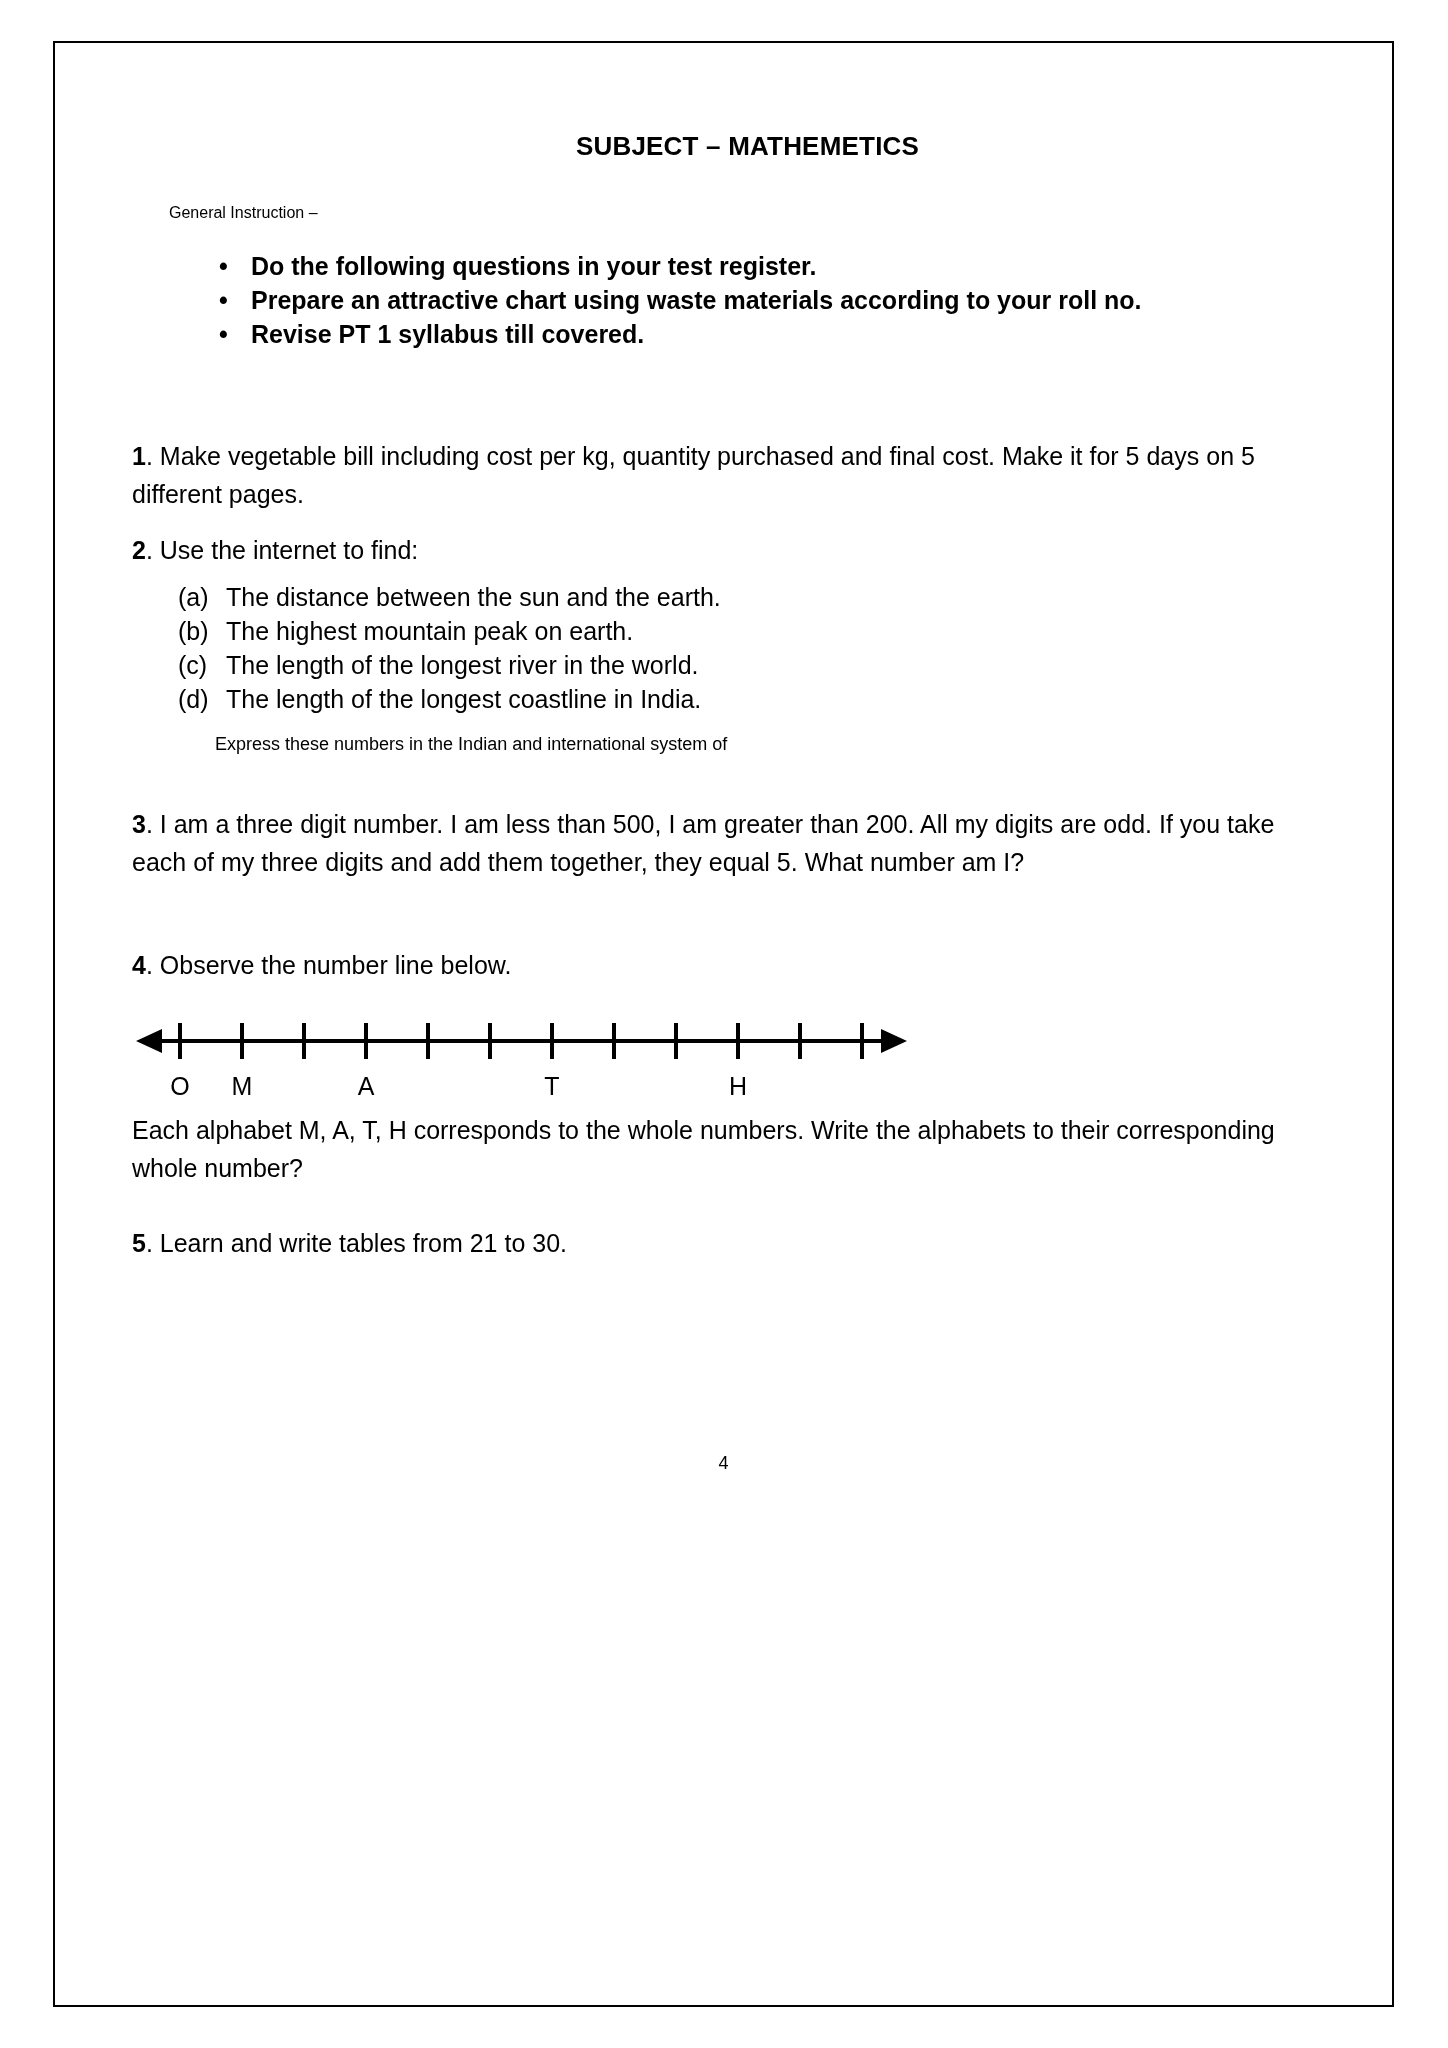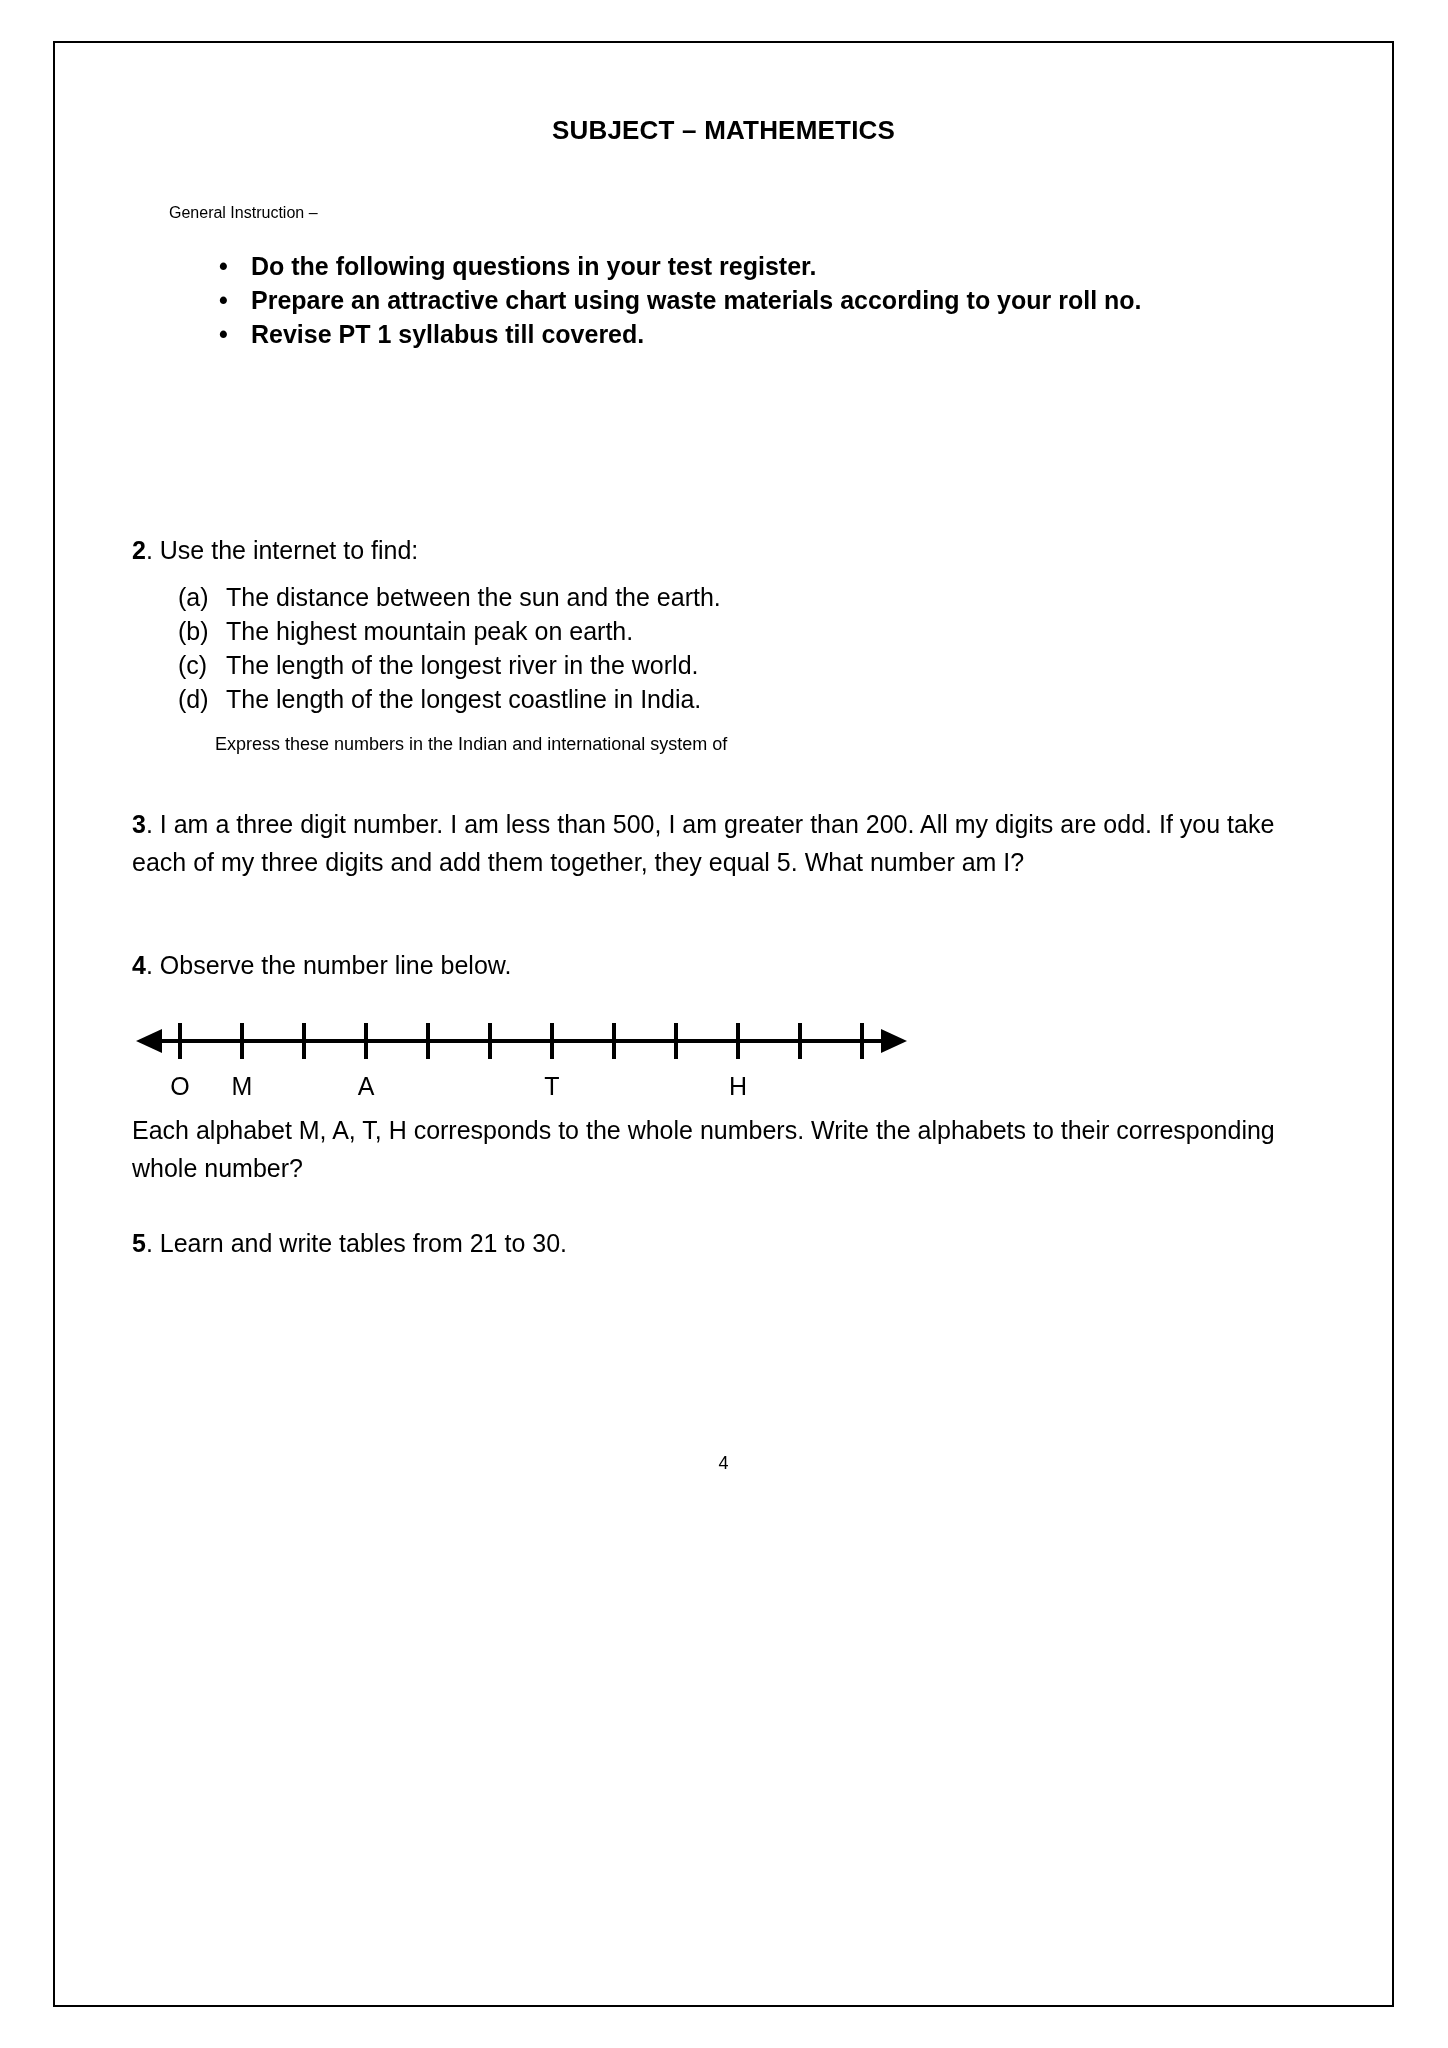--- a/index.html
+++ b/index.html
@@ -37,26 +37,27 @@
     top: 41px;
     width: 1341px;
     height: 1966px;
     box-sizing: border-box;
   }
 
   
   .doc-title {
     position: absolute;
     left: 0;
-    top: 74px;
+    top: 90px;
     width: 1341px;
     text-align: center;
     font-size: 26px;
     font-weight: bold;
     letter-spacing: 0.2px;
+    padding-left: 24px;
   }
 
   
   .gi-heading {
     position: absolute;
     left: 116px;
     top: 163px;
     font-size: 16px;
     font-weight: normal;
   }
@@ -174,20 +175,23 @@
       <li>
         <span class="bullet">•</span>
         <span>Prepare an attractive chart using waste materials according to your roll no.</span>
       </li>
       <li>
         <span class="bullet">•</span>
         <span>Revise PT 1 syllabus till covered.</span>
       </li>
     </ul>
 
+    <div class="q q1">
+      <span class="num">1</span><span class="sp">. </span><span>Make vegetable bill including cost per kg, quantity purchased and final cost. Make it for 5 days on 5 different pages.</span>
+    </div>
 
     <div class="q q2">
       <div>
         <span class="num">2</span><span class="sp">. </span><span>Use the internet to find:</span>
       </div>
       <ul class="sublist">
         <li><span class="lbl">(a)</span><span>The distance between the sun and the earth.</span></li>
         <li><span class="lbl">(b)</span><span>The highest mountain peak on earth.</span></li>
         <li><span class="lbl">(c)</span><span>The length of the longest river in the world.</span></li>
         <li><span class="lbl">(d)</span><span>The length of the longest coastline in India.</span></li>

